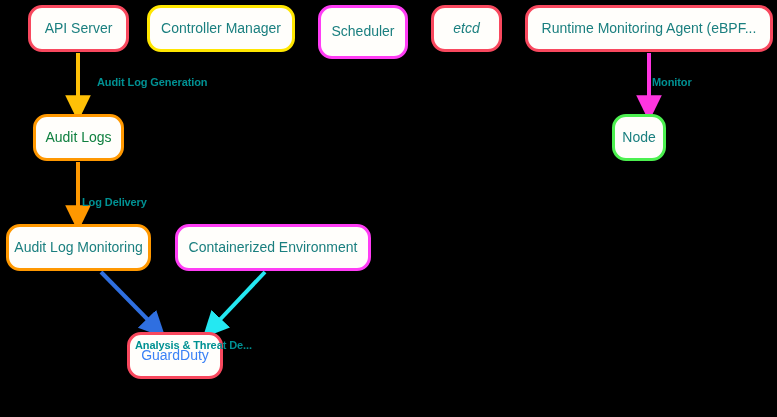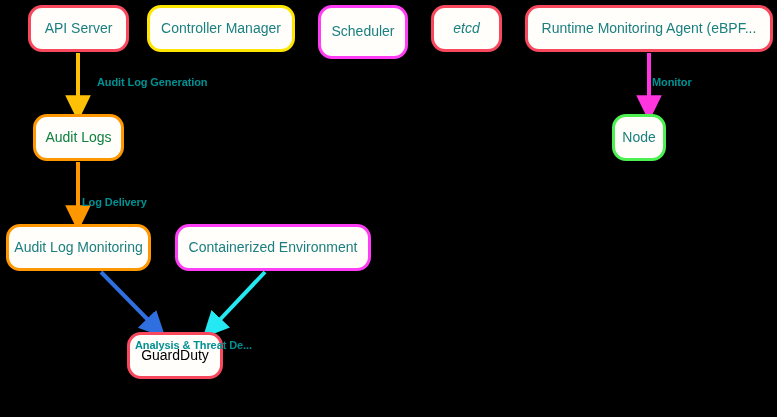--- a/index.html
+++ b/index.html
@@ -119,21 +119,21 @@
 
   <div class="node" style="left:6px; top:224px; width:145px; height:47px; border-color:#ff9800;">
     <span class="node-label" style="color:#1a7f7f;">Audit Log Monitoring</span>
   </div>
 
   <div class="node" style="left:175px; top:224px; width:196px; height:47px; border-color:#ff3df5;">
     <span class="node-label" style="color:#1a7f7f;">Containerized Environment</span>
   </div>
 
   <div class="node" style="left:127px; top:332px; width:96px; height:47px; border-color:#f8485e;">
-    <span class="node-label" style="color:#000000;">GuardDuty</span>
+    <span class="node-label" style="color:#3b82f6;">GuardDuty</span>
   </div>
 
   <div class="edge-label" style="left:76px; top:76px;margin-left:21px;">Audit Log Generation</div>
 
   <div class="edge-label" style="left:82px; top:196px;">Log Delivery</div>
 
   <div class="edge-label" style="left:652px; top:76px;">Monitor</div>
 
   <div class="edge-label" style="left:135px; top:295px;margin-top:44px;">Analysis &amp; Threat De...</div>
 

